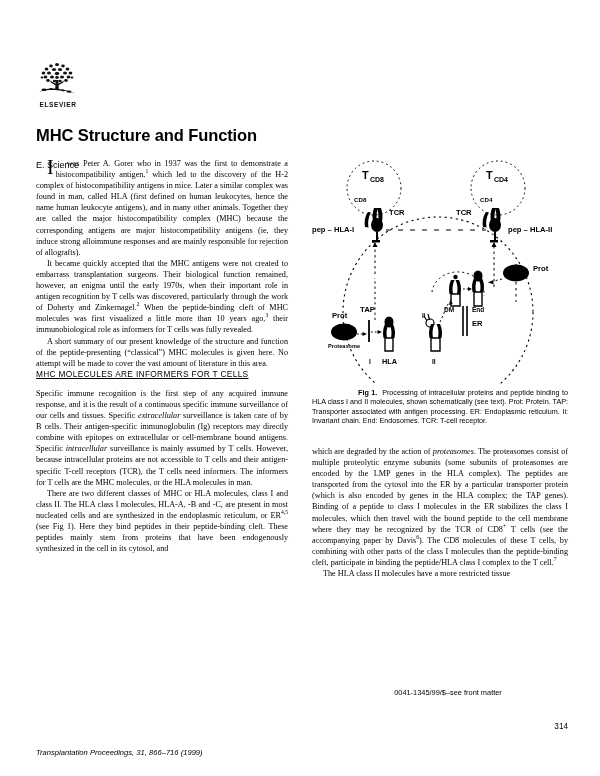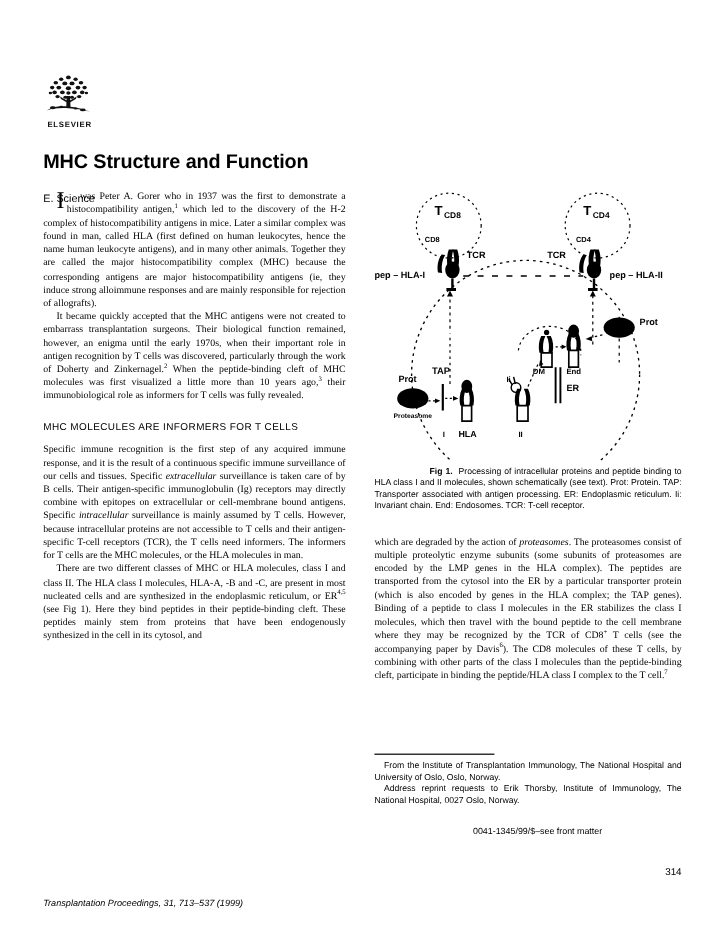--- a/index.html
+++ b/index.html
@@ -98,23 +98,23 @@
     font-size: 5.6px;
     vertical-align: super;
     line-height: 0;
   }
   i, em { font-style: italic; }
 
   .section-head {
     font-family: "Liberation Sans", sans-serif;
     font-size: 8.3px;
     letter-spacing: 0.35px;
-    margin-top: 14px;
     margin-bottom: 8px;
     color: #000;
+    text-decoration: underline;
   }
 
   
   .figure-block {
     position: absolute;
     left: 312px;
     top: 152px;
     width: 256px;
   }
   .figure-art {
@@ -252,20 +252,21 @@
     <div class="article-title">MHC Structure and Function</div>
     <div class="article-author">E. Science</div>
   </div>
 
   <div class="col col-left">
 
     <p class="dropcap-para"><span class="dropcap">I</span><span> was Peter A. Gorer who in 1937 was the first to demonstrate a histocompatibility antigen,</span><sup>1</sup><span> which led to the discovery of the H-2 complex of histocompatibility antigens in mice. Later a similar complex was found in man, called HLA (first defined on human leukocytes, hence the name human leukocyte antigens), and in many other animals. Together they are called the major histocompatibility complex (MHC) because the corresponding antigens are major histocompatibility antigens (ie, they induce strong alloimmune responses and are mainly responsible for rejection of allografts).</span></p>
 
     <p><span>It became quickly accepted that the MHC antigens were not created to embarrass transplantation surgeons. Their biological function remained, however, an enigma until the early 1970s, when their important role in antigen recognition by T cells was discovered, particularly through the work of Doherty and Zinkernagel.</span><sup>2</sup><span> When the peptide-binding cleft of MHC molecules was first visualized a little more than 10 years ago,</span><sup>3</sup><span> their immunobiological role as informers for T cells was fully revealed.</span></p>
 
+    <p>A short summary of our present knowledge of the structure and function of the peptide-presenting (“classical”) MHC molecules is given here. No attempt will be made to cover the vast amount of literature in this area.</p>
 
     <div class="section-head">MHC MOLECULES ARE INFORMERS FOR T CELLS</div>
 
     <p class="noindent"><span>Specific immune recognition is the first step of any acquired immune response, and it is the result of a continuous specific immune surveillance of our cells and tissues. Specific </span><i>extracellular</i><span> surveillance is taken care of by B cells. Their antigen-specific immunoglobulin (Ig) receptors may directly combine with epitopes on extracellular or cell-membrane bound antigens. Specific </span><i>intracellular</i><span> surveillance is mainly assumed by T cells. However, because intracellular proteins are not accessible to T cells and their antigen-specific T-cell receptors (TCR), the T cells need informers. The informers for T cells are the MHC molecules, or the HLA molecules in man.</span></p>
 
     <p><span>There are two different classes of MHC or HLA molecules, class I and class II. The HLA class I molecules, HLA-A, -B and -C, are present in most nucleated cells and are synthesized in the endoplasmic reticulum, or ER</span><sup>4,5</sup><span> (see Fig 1). Here they bind peptides in their peptide-binding cleft. These peptides mainly stem from proteins that have been endogenously synthesized in the cell in its cytosol, and</span></p>
   </div>
 
   <div class="figure-block">
     <svg class="figure-art" viewBox="0 0 256 232">
@@ -395,30 +396,26 @@
         <text x="110" y="166" font-size="6.5" font-weight="bold">Ii</text>
         <text x="160" y="174" font-size="7.6" font-weight="bold">ER</text>
       </g>
     </svg>
 
     <div class="figure-caption"><span class="fig-label">Fig 1.</span>&nbsp;&nbsp;<span>Processing of intracellular proteins and peptide binding to HLA class I and II molecules, shown schematically (see text). Prot: Protein. TAP: Transporter associated with antigen processing. ER: Endoplasmic reticulum. Ii: Invariant chain. End: Endosomes. TCR: T-cell receptor.</span></div>
   </div>
 
   <div class="right-text">
     <p class="noindent"><span>which are degraded by the action of </span><i>proteasomes</i><span>. The proteasomes consist of multiple proteolytic enzyme subunits (some subunits of proteasomes are encoded by the LMP genes in the HLA complex). The peptides are transported from the cytosol into the ER by a particular transporter protein (which is also encoded by genes in the HLA complex; the TAP genes). Binding of a peptide to class I molecules in the ER stabilizes the class I molecules, which then travel with the bound peptide to the cell membrane where they may be recognized by the TCR of CD8</span><sup>+</sup><span> T cells (see the accompanying paper by Davis</span><sup>6</sup><span>). The CD8 molecules of these T cells, by combining with other parts of the class I molecules than the peptide-binding cleft, participate in binding the peptide/HLA class I complex to the T cell.</span><sup>7</sup></p>
+    <p>The HLA class II molecules have a more restricted tissue</p>
   </div>
 
-  <div class="footnote">
-    <div class="footnote-rule"></div>
-    <p>From the Institute of Transplantation Immunology, The National Hospital and University of Oslo, Oslo, Norway.</p>
-    <p>Address reprint requests to Erik Thorsby, Institute of Immunology, The National Hospital, 0027 Oslo, Norway.</p>
-  </div>
 
 
   <div class="issn-block">
     <div>0041-1345/99/$–see front matter</div>
   </div>
 
   <div class="page-number">314</div>
 
-  <div class="journal-footer">Transplantation Proceedings, 31, 713–537 (1999)</div>
+  <div class="journal-footer">Transplantation Proceedings, 31, 866–716 (1999)</div>
 
 </div>
 
 </body></html>

